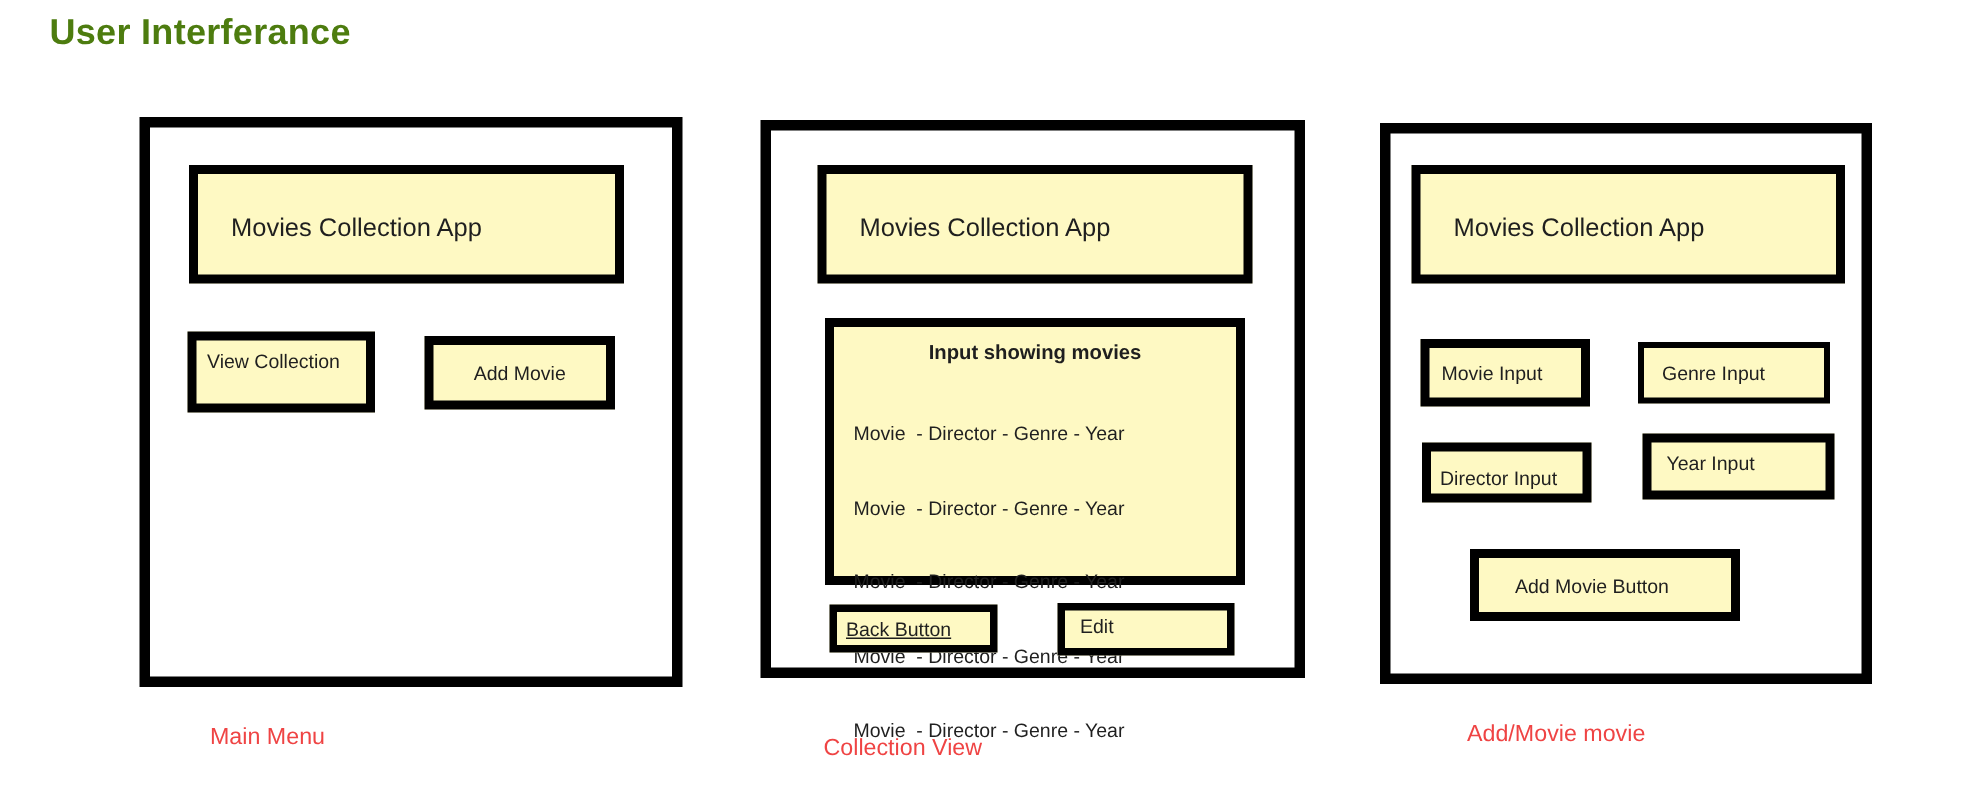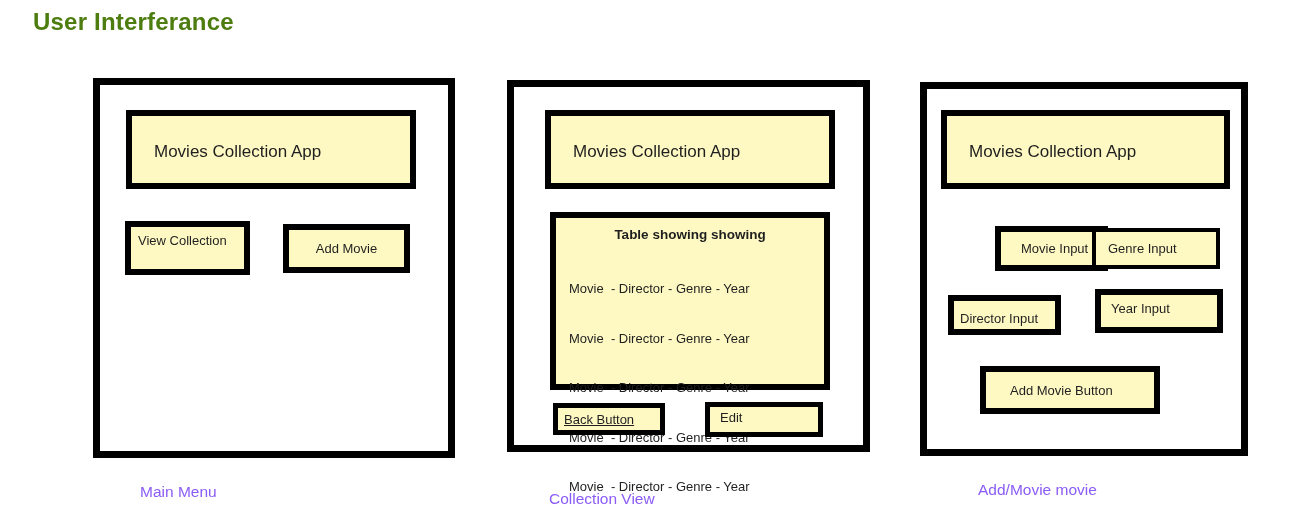--- a/index.html
+++ b/index.html
@@ -70,30 +70,30 @@
     font-size: 13px;
     line-height: 16.5px;
     color: #1f1f1f;
     white-space: pre;
   }
   .p2-back { left: 39px;  top: 316px; width: 112px; height: 32px; border-width: 5px; display: flex; align-items: center; padding-left: 6px; text-decoration: underline; }
   .p2-edit { left: 191px; top: 315px; width: 118px; height: 35px; border-width: 5px; padding: 3px 0 0 10px; }
 
   
   .p3-header   { left: 14px;  top: 21px;  width: 289px; height: 79px; }
-  .p3-movie    { left: 20px;  top: 137px; width: 113px; height: 45px; display: flex; align-items: center; padding-left: 20px; margin-left: 48px; }
+  .p3-movie    { left: 20px;  top: 137px; width: 113px; height: 45px; display: flex; align-items: center; padding-left: 8px; }
   .p3-genre    { left: 165px; top: 139px; width: 128px; height: 41px; border-width: 4px; display: flex; align-items: center; padding-left: 12px; }
   .p3-director { left: 21px;  top: 206px; width: 113px; height: 40px; display: flex; align-items: flex-end; padding: 0 0 3px 6px; }
   .p3-year     { left: 168px; top: 200px; width: 128px; height: 44px; padding: 6px 0 0 10px; }
   .p3-addbtn   { left: 53px;  top: 277px; width: 180px; height: 48px; display: flex; align-items: center; padding-left: 24px; }
 
   .caption {
     position: absolute;
     font-size: 15.5px;
-    color: #8b5cf6;
+    color: #ef4444;
   }
   .caption-main       { left: 140px; top: 483px; }
   .caption-collection { left: 549px; top: 490px; }
   .caption-addedit    { left: 978px; top: 481px; }
 </style>
 </head>
 <body>
 
 <div class="canvas">
 
@@ -106,21 +106,21 @@
     <div class="box p1-view">View Collection</div>
     <div class="box p1-add">Add Movie</div>
   </div>
   <div class="caption caption-main">Main Menu</div>
 
   <div class="panel panel-collection">
     <div class="box header-box p2-header">
       <span>Movies Collection App</span>
     </div>
     <div class="box p2-table">
-      <div class="table-title">Table showing showing</div>
+      <div class="table-title">Input showing movies</div>
       <div class="table-rows">
         <div>Movie  - Director - Genre - Year</div>
         <div>Movie  - Director - Genre - Year</div>
         <div>Movie  - Director - Genre - Year</div>
         <div>Movie  - Director - Genre - Year</div>
         <div>Movie  - Director - Genre - Year</div>
         <div>Movie  - Director - Genre - Year</div>
         
         
       </div>

